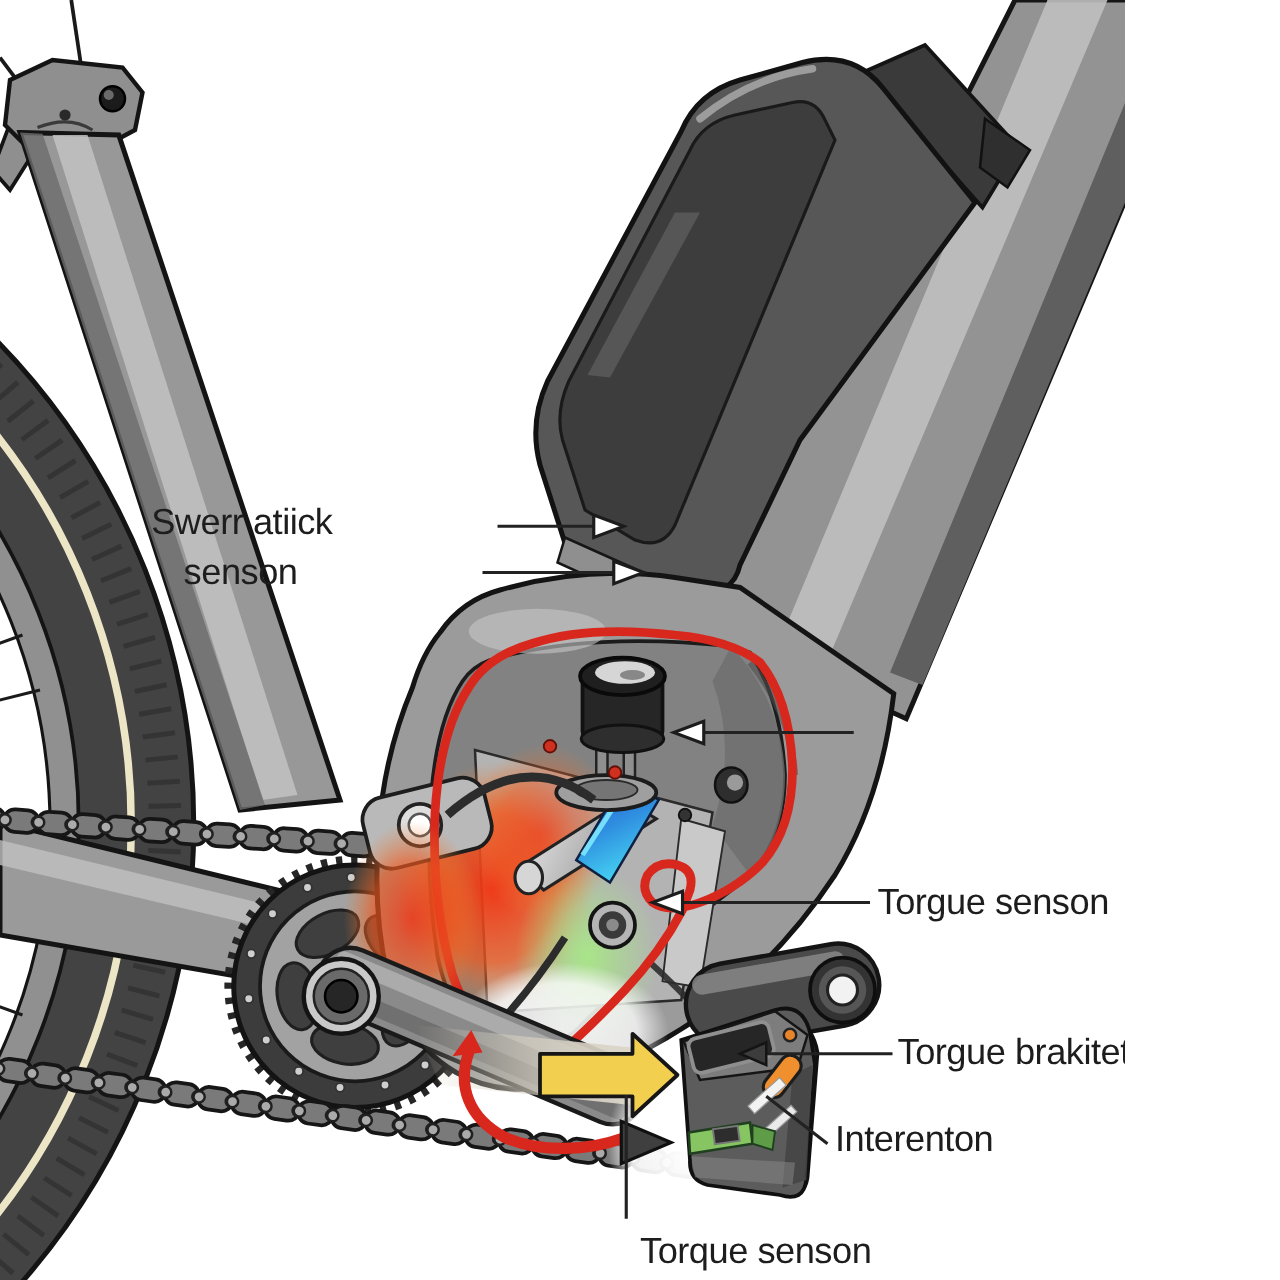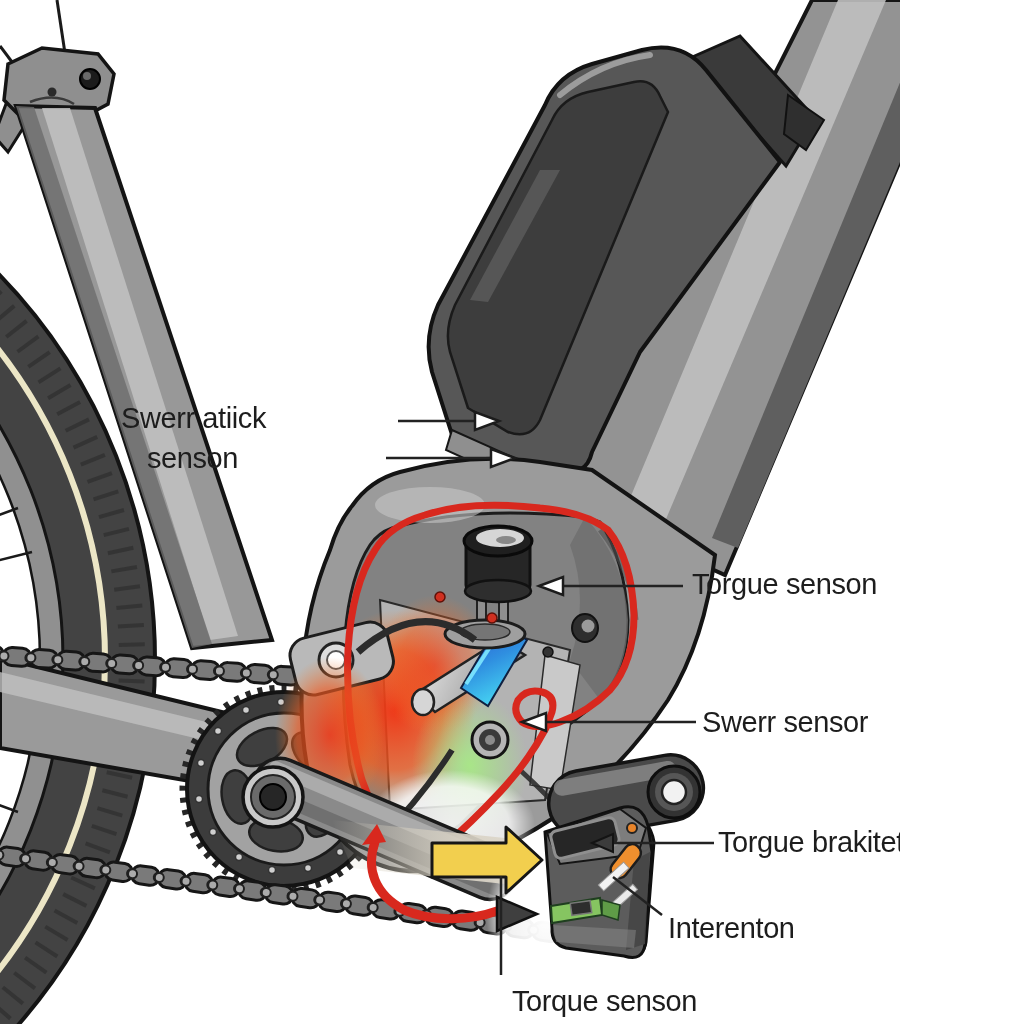--- a/index.html
+++ b/index.html
@@ -307,18 +307,17 @@
     <polygon points="499,421 475,412 475,430"></polygon>
     <polygon points="515,458 491,449 491,467"></polygon>
     <polygon points="539,586 563,577 563,595"></polygon>
     <polygon points="522,722 546,713 546,731"></polygon>
   </g>
   <polygon points="592,843 613,834 613,852" fill="#3c3c3c" stroke="#141414" stroke-width="2"></polygon>
 </svg>
 
   <div class="lbl ra" style="top:403px; right:634px;">Swerr atiick</div>
   <div class="lbl ra" style="top:443px; right:662px;">senson</div>
-  <div class="lbl" style="top:569px; left:692px;">Torgue senson</div>
-  <div class="lbl" style="top:707px; left:702px;">Swerr sensor</div>
+  <div class="lbl" style="top:707px; left:702px;">Torgue senson</div>
   <div class="lbl" style="top:827px; left:718px;text-align:right;">Torgue brakitet</div>
-  <div class="lbl" style="top:897px; left:668px;margin-top:16px;">Interenton</div>
+  <div class="lbl" style="top:897px; left:668px;">Interenton</div>
   <div class="lbl" style="top:986px; left:496px;margin-left:16px;">Torque senson</div>
 </div>
 
 </body></html>

